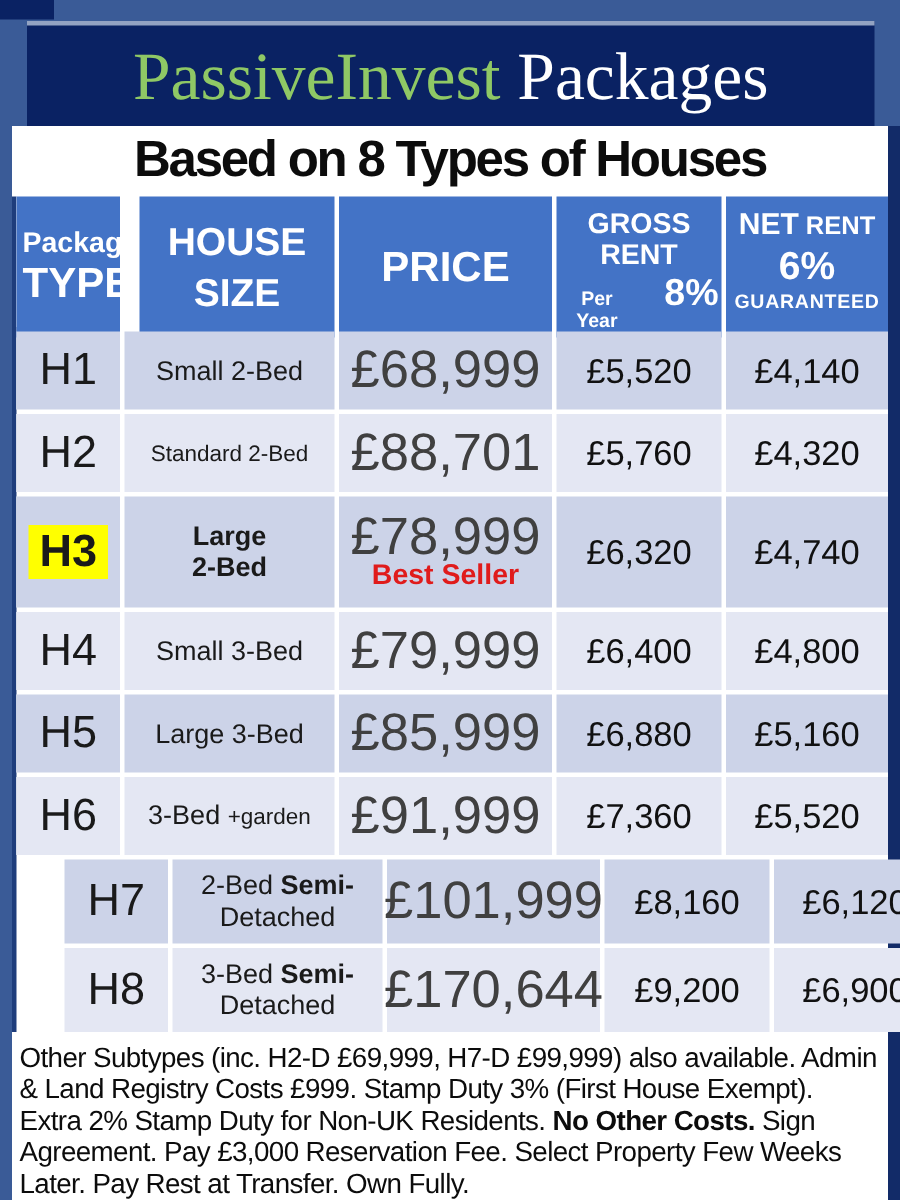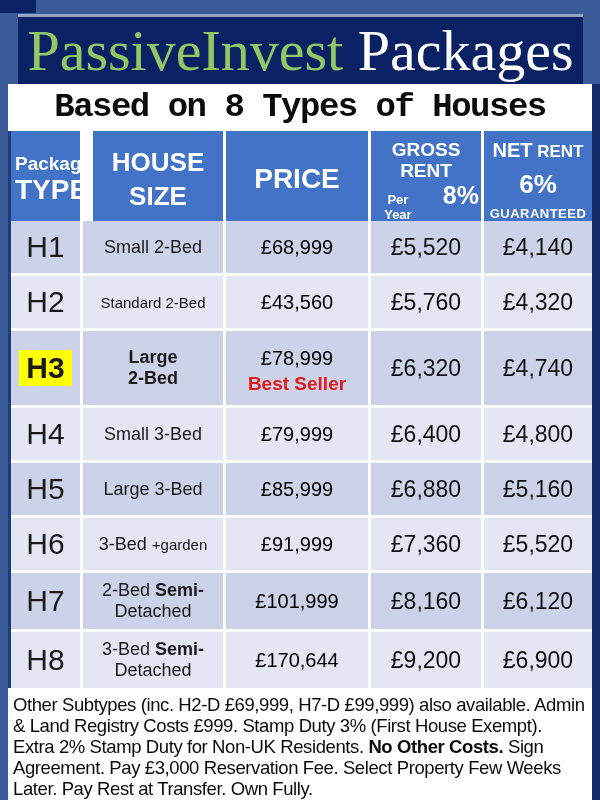--- a/index.html
+++ b/index.html
@@ -12,69 +12,69 @@
   html,body{width:600px;height:800px;}
   body{
     position:relative;background:var(--steel);
     font-family:"Liberation Sans",sans-serif;overflow:hidden;
   }
   .corner-tab{position:absolute;left:0;top:0;width:36px;height:13px;background:var(--navy);}
   .title-bar{
     position:absolute;left:18px;top:14px;width:565px;height:70px;
     background:var(--navy);border-top:3px solid var(--band_line);
     display:flex;align-items:center;justify-content:center;
-    font-family:"Liberation Serif",serif;font-size:58px;white-space:pre;
+    font-family:"Liberation Serif",serif;font-size:45px;white-space:pre;
   }
   .brand{color:var(--brand_green);}
   .brand-suffix{color:#ffffff;}
   .content{
     position:absolute;left:8px;top:84px;width:592px;
     border-right:8px solid var(--edge_strip);
     background:#ffffff;
   }
   .subtitle-band{
     height:45px;background:#ffffff;display:flex;align-items:center;justify-content:center;
-    font-weight:bold;font-size:34px;letter-spacing:-1.5px;color:#0c0c0c;font-family:Liberation Mono, monospace;
+    font-weight:bold;font-size:34px;letter-spacing:-1.5px;color:#0c0c0c;
   }
   .tbl{background:#ffffff;border-left:3px solid #1e3d7c;}
   .grid-row{
     display:grid;grid-template-columns:69px 140px 142px 110px 108px;
     column-gap:3px;background:#ffffff;margin-bottom:3px;
   }
   .cell{display:flex;flex-direction:column;align-items:center;justify-content:center;text-align:center;}
   
   .header-row{height:87px;margin-top:2px;}
   .header-row .cell{background:var(--header_blue);color:#ffffff;font-weight:bold;}
   .hc-package{align-items:flex-start;padding-left:4px;}
   .hc-package .l1{font-size:19px;line-height:22px;}
   .hc-package .l2{font-size:28px;line-height:30px;}
   .hc-house{font-size:26px;line-height:34px;margin-left:10px;}
   .hc-price{font-size:28px;}
   .hc-gross{justify-content:space-between;padding:8px 2px 4px;}
   .hc-gross .l1{font-size:19px;line-height:21px;}
   .gross-note{display:flex;align-items:baseline;gap:20px;}
   .gross-note .sm{font-size:13px;}
   .gross-note .big{font-size:25px;}
-  .hc-net{justify-content:space-between;padding:8px 2px 5px;}
+  .hc-net{justify-content:flex-start;padding:8px 2px 5px;}
   .net-top .big{font-size:20px;}
   .net-top .sm{font-size:17px;}
   .net-pct{font-size:26px;}
   .net-sub{font-size:13px;letter-spacing:0.5px;}
   
   .row{height:52px;}
   .rows .row:nth-child(odd) .cell{background:var(--row_dark);}
   .rows .row:nth-child(even) .cell{background:var(--row_light);}
   .rows .row:nth-child(3){height:74px;}
-  .rows .row:nth-child(7),.rows .row:nth-child(8){height:56px;}
+  .rows .row:nth-child(7),.rows .row:nth-child(8){height:56px;margin-left:32px;}
   .type-label{font-size:30px;color:#1a1a1a;}
   .type-label.hl{background:var(--highlight);font-weight:bold;padding:1px 7px;}
   .c-size{font-size:18px;color:#1a1a1a;line-height:21px;}
   .c-size .seg-b{font-weight:bold;}
   .c-size .seg-s{font-size:15px;}
-  .price-main{font-size:20px;color:#000000;line-height:32px;}
+  .price-main{font-size:35px;color:#404040;line-height:32px;}
   .price-note{font-size:19px;font-weight:bold;color:var(--best_seller_red);line-height:20px;}
   .c-money{font-size:23px;color:#111111;}
   
   .footer-box{
     background:#ffffff;min-height:106px;padding:3px 5px 6px;
     text-align:left;font-size:18.5px;line-height:21px;letter-spacing:-0.4px;color:#0c0c0c;
   }
   .footer-box .seg-b{font-weight:bold;}
 </style>
 </head>
@@ -138,21 +138,21 @@
   </div>
 
   <div class="grid-row row">
     <div class="cell c-type">
             <span class="type-label">H2</span>
           </div>
     <div class="cell c-size">
             <span class="size-wrap"><span class="seg-s">Standard 2-Bed</span></span>
           </div>
     <div class="cell c-price">
-      <div class="price-main">£43,560</div>
+      <div class="price-main">£88,701</div>
 
     </div>
     <div class="cell c-money">£5,760</div>
     <div class="cell c-money">£4,320</div>
   </div>
 
   <div class="grid-row row">
     <div class="cell c-type">
             <span class="type-label hl">H3</span>
           </div>

